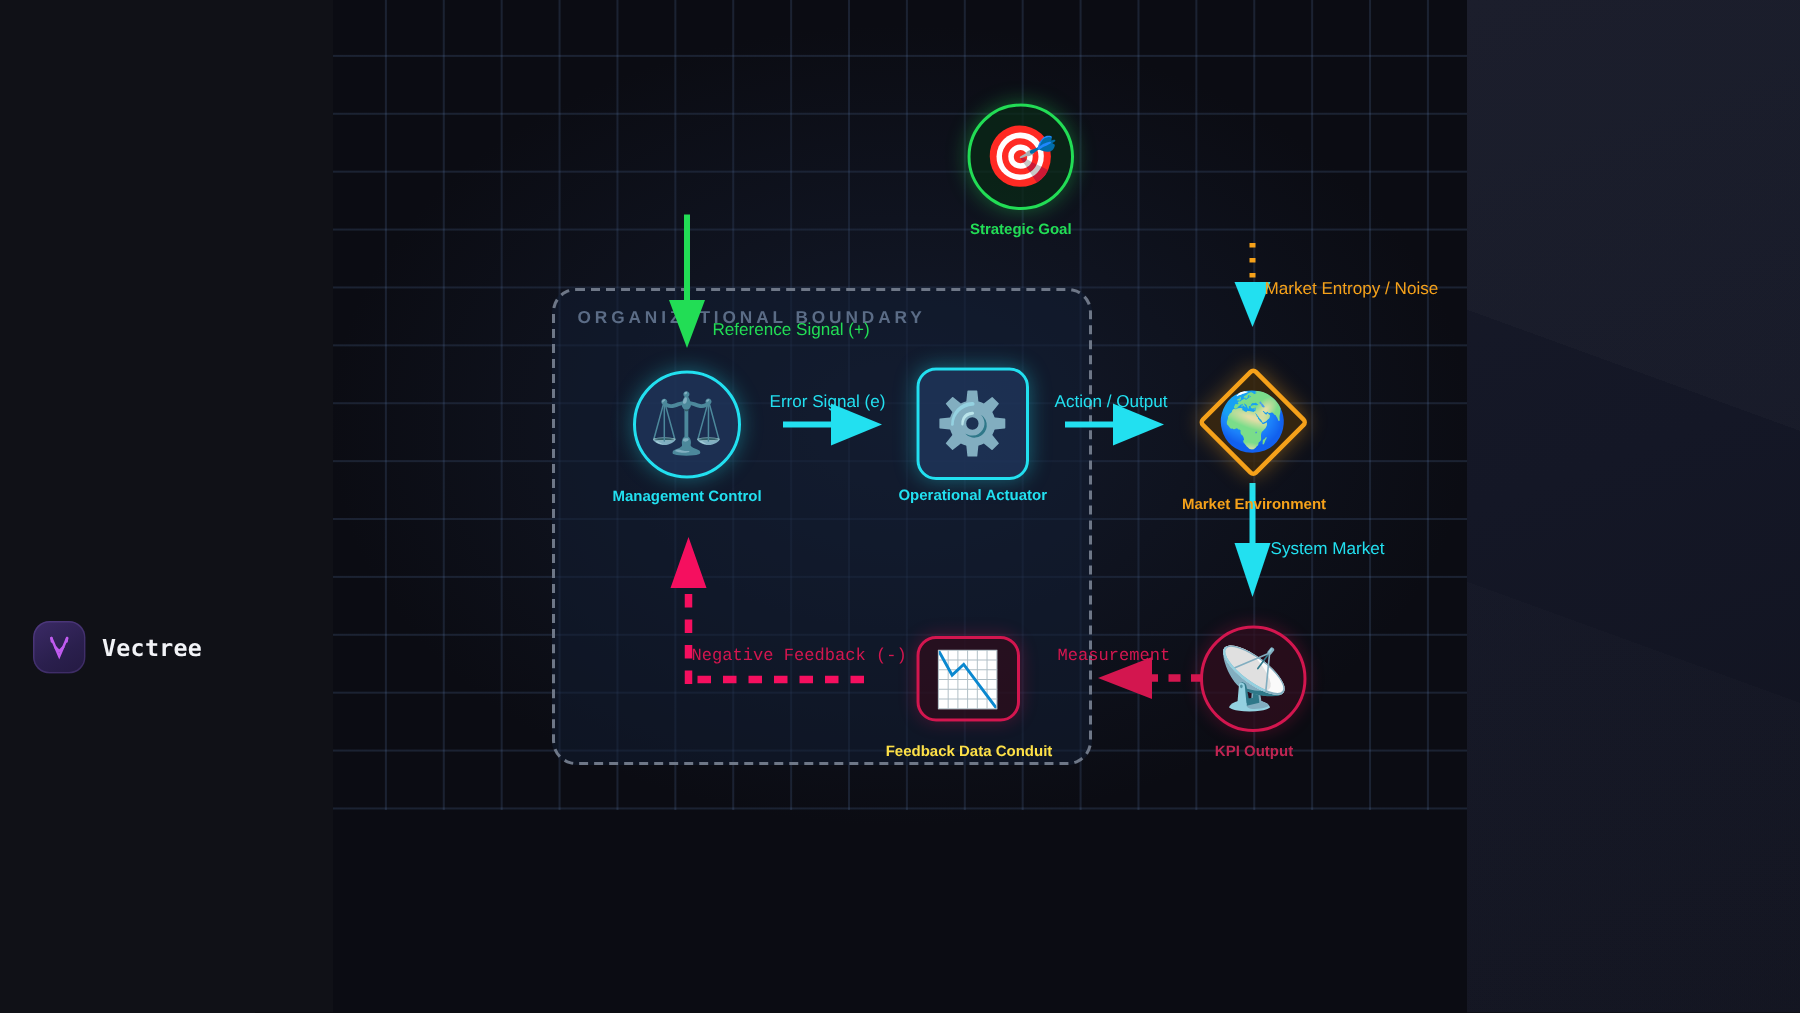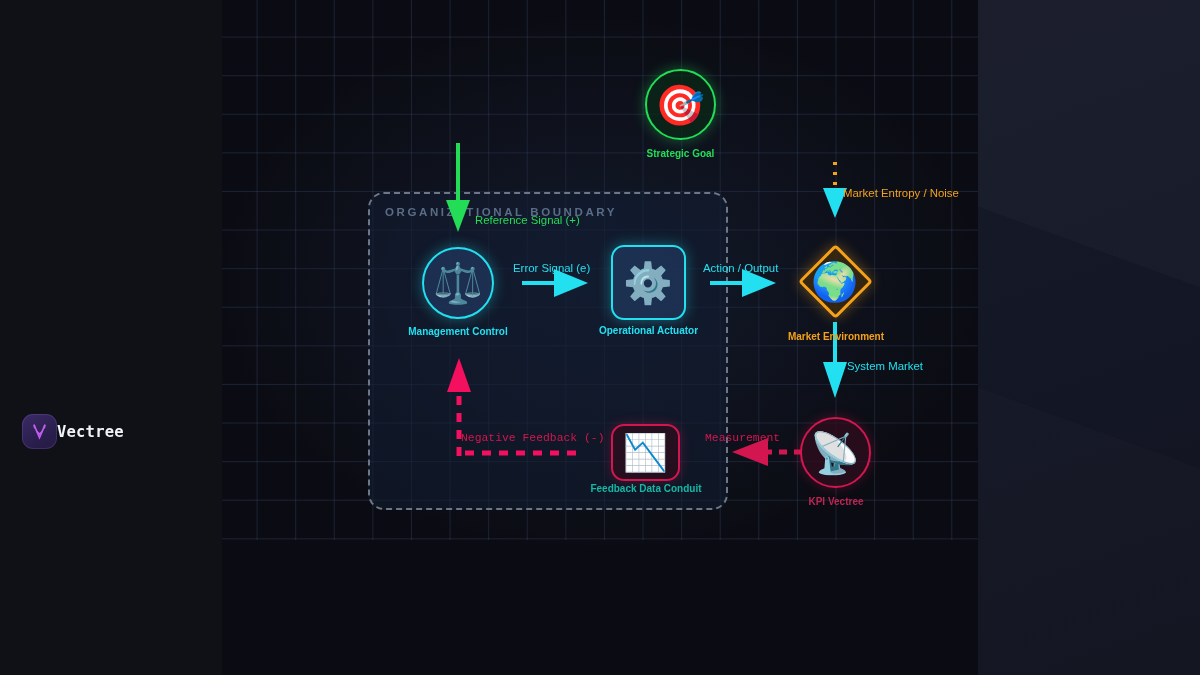--- a/index.html
+++ b/index.html
@@ -39,21 +39,21 @@
     pointer-events:none;
   }
 
   
   .leftpanel {
     position:absolute; left:0; top:0; width:222px; height:675px;
     background:#101117;
   }
   .brand {
     position:absolute; left:22px; top:414px;
-    display:flex; align-items:center; 
+    display:flex; align-items:center; gap:11px;
   }
   .brand-mark {
     width:35px; height:35px; border-radius:11px;
     background:linear-gradient(150deg,#3b2a66 0%,#2a1f4d 60%,#241a42 100%);
     display:flex; align-items:center; justify-content:center;
     box-shadow:0 0 0 1px rgba(150,110,220,.22) inset;
   }
   .brand-name {
     font-family:"DejaVu Sans Mono", monospace;
     font-size:15.5px; font-weight:700; color:#f2f3f7; letter-spacing:.2px;
@@ -195,29 +195,29 @@
         <span class="glyph" style="font-size:38px;">🌍</span>
       </div>
       <div class="node-label" style="left:-62px; top:76px; width:178px; color:#f5a11a;">Market Environment</div>
     </div>
 
     <div class="node" style="left:578px; top:417px; width:71px; height:71px;">
       <div class="node-shape shape-circle" style="width:71px; height:71px; border:2.5px solid #d3164f; background:rgba(48,14,30,.75);
                   box-shadow:0 0 12px rgba(211,22,79,.30);">
         <span class="glyph">📡</span>
       </div>
-      <div class="node-label" style="left:-22px; top:79px; width:116px; color:#bf2552;">KPI Vectree</div>
+      <div class="node-label" style="left:-22px; top:79px; width:116px; color:#bf2552;">KPI Output</div>
     </div>
 
     <div class="node" style="left:389px; top:424px; width:69px; height:57px;">
       <div class="node-shape shape-rounded" style="width:69px; height:57px; border:2.5px solid #d3164f; background:rgba(46,14,28,.75);
                   box-shadow:0 0 12px rgba(211,22,79,.30);">
         <span class="glyph" style="font-size:36px;">📉</span>
       </div>
-      <div class="node-label" style="left:-56px; top:59px; width:182px; color:#14b8a6;">Feedback Data Conduit</div>
+      <div class="node-label" style="left:-56px; top:72px; width:182px; color:#fde047;">Feedback Data Conduit</div>
     </div>
 
   </div>
 
   <div class="ambient"></div>
 
   <div class="leftpanel"></div>
 
   <div class="brand">
     <span class="brand-mark">

